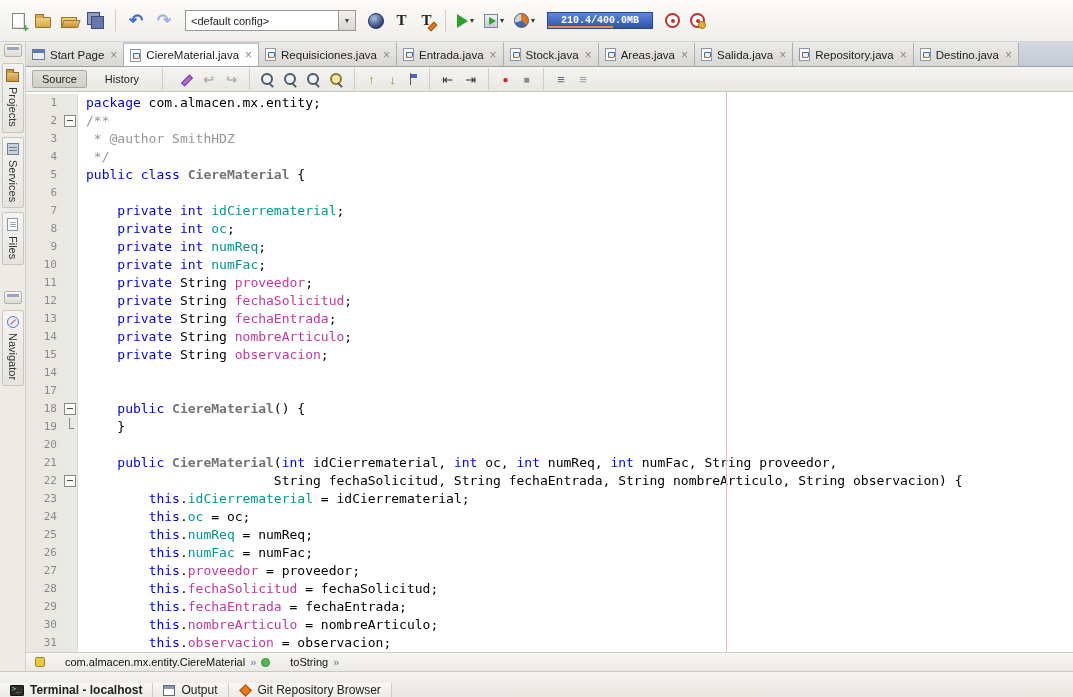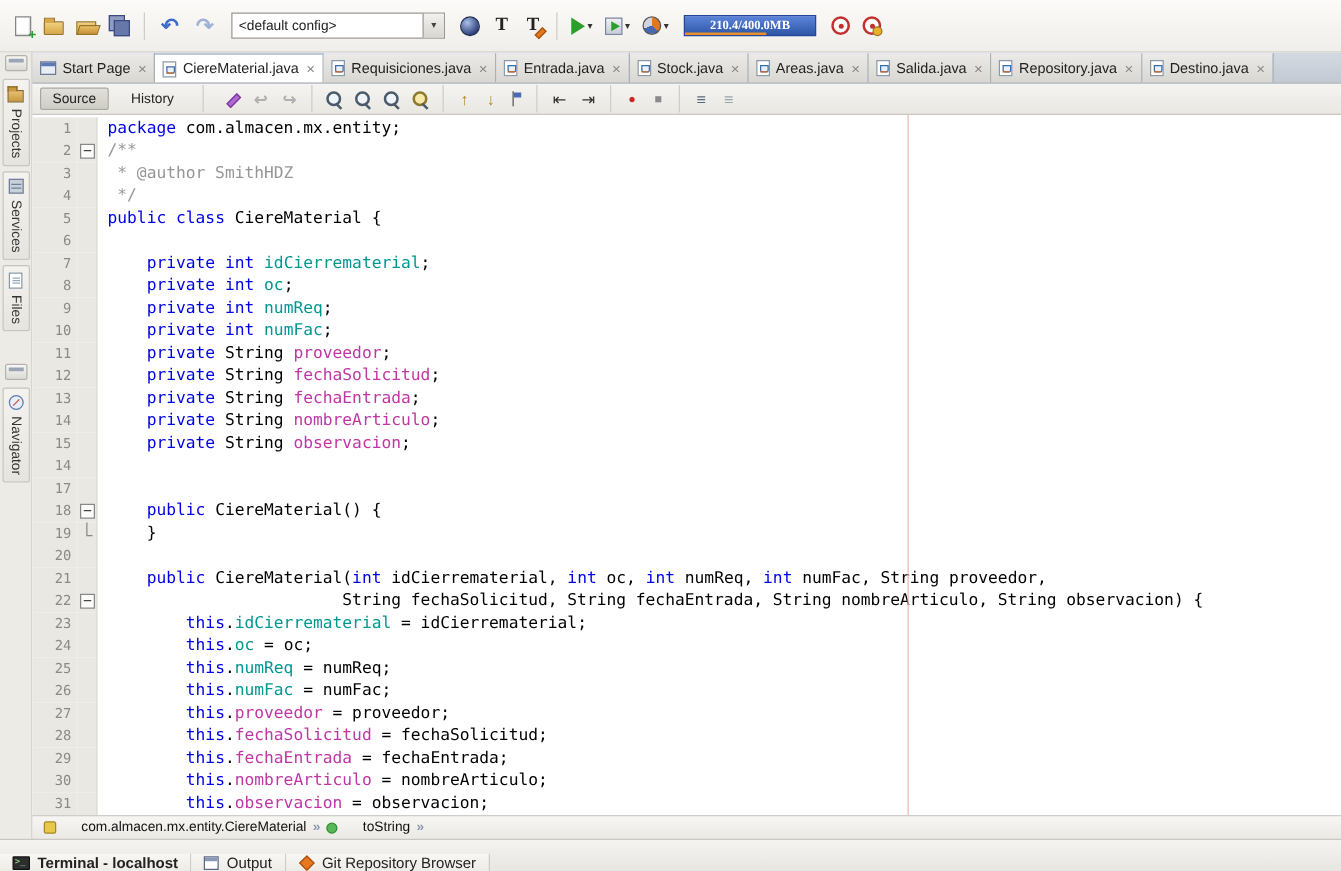--- a/index.html
+++ b/index.html
@@ -34,21 +34,21 @@
 .ic-text-tool-icon::before{content:"T";font-family:"Liberation Serif",serif;font-weight:bold;font-size:15px;color:#222}
 .ic-template-tool-icon{width:15px;height:17px}
 .ic-template-tool-icon::before{content:"T";font-family:"Liberation Serif",serif;font-weight:bold;font-size:15px;color:#222}
 .ic-template-tool-icon::after{content:"";position:absolute;right:-3px;bottom:0;width:7px;height:3px;background:#e07820;transform:rotate(-45deg);border:1px solid #a85410}
 .ic-run-project-icon{width:0;height:0;border-left:11px solid #2aa02a;border-top:7px solid transparent;border-bottom:7px solid transparent}
 .ic-debug-project-icon{width:14px;height:14px;background:linear-gradient(#f0f0f4,#c8ccd8);border:1px solid #7a84a0}
 .ic-debug-project-icon::after{content:"";position:absolute;right:1px;bottom:2px;border-left:7px solid #2aa02a;border-top:4px solid transparent;border-bottom:4px solid transparent}
 .ic-profile-project-icon{width:15px;height:15px;border-radius:50%;border:1px solid #555;background:conic-gradient(#e07820 0 130deg,#4868b0 130deg 250deg,#d0d4de 250deg)}
 .memory-bar{position:relative;width:106px;height:17px;margin:0 6px;display:flex;align-items:center;justify-content:center;
   background:linear-gradient(#5c84da,#2e55a6);border:1px solid #24479a}
-.mem-text{color:#fff;font-size:10px;font-weight:bold;font-family:Liberation Serif, serif;white-space:nowrap}
+.mem-text{color:#fff;font-size:10px;font-weight:bold;font-family:Liberation Mono, monospace;white-space:nowrap}
 .memory-bar::after{content:"";position:absolute;left:0;bottom:0;width:62%;height:2px;background:#e8912c}
 .ic-clock-icon-1,.ic-clock-icon-2{width:15px;height:15px;border-radius:50%;border:2px solid #c23030;background:#fdfdfb}
 .ic-clock-icon-1::after,.ic-clock-icon-2::after{content:"";position:absolute;left:50%;top:50%;width:4px;height:4px;margin:-2px 0 0 -2px;border-radius:50%;background:#c23030}
 .ic-clock-icon-2::before{content:"";position:absolute;right:-3px;bottom:-3px;width:6px;height:6px;border-radius:50%;background:#e8b028;border:1px solid #9a7428}
 .config-dd{display:flex;align-items:center;height:21px;width:171px;background:#fff;border:1px solid #9a9890;margin:0 6px}
 .dd-text{flex:1;padding:0 5px;font-size:11px;color:#222;white-space:nowrap;overflow:hidden}
 .dd-btn{width:17px;height:100%;background:linear-gradient(#f2f1ee,#d8d6d0);border-left:1px solid #9a9890;display:flex;align-items:center;justify-content:center}
 .dd-btn::before{content:"▼";font-size:7px;color:#444}
 
 
@@ -119,21 +119,21 @@
   font-family:"DejaVu Sans Mono",monospace;font-size:11px;line-height:18px}
 .gut-fold{flex:0 0 16px;background:#e9e8e2;position:relative;border-right:1px solid #dddbd5}
 .fold-box::before{content:"";position:absolute;left:2px;top:3px;width:10px;height:10px;background:#fcfcfa;border:1px solid #888}
 .fold-box::after{content:"";position:absolute;left:5px;top:8px;width:6px;height:1px;background:#444}
 .fold-end::before{content:"";position:absolute;left:7px;top:0;width:1px;height:10px;background:#888}
 .fold-end::after{content:"";position:absolute;left:7px;top:10px;width:5px;height:1px;background:#888}
 .code-text{white-space:pre;font-family:"DejaVu Sans Mono",monospace;font-size:13px;line-height:18px;padding-left:8px}
 .tk-kw{color:var(--c-kw,#0000e6)}
 .tk-pl{color:#000}
 .tk-cm{color:var(--c-cm,#969696)}
-.tk-cl{color:#000000;font-weight:normal}
+.tk-cl{color:#737373;font-weight:bold}
 .tk-fi{color:var(--c-fi,#009790)}
 .tk-fs{color:var(--c-fs,#bf37a4)}
 
 
 .breadcrumb{flex:0 0 19px;display:flex;align-items:center;gap:2px;padding:0 6px;font-size:11px;
   background:linear-gradient(#f7f6f3,#ebe9e4);border-top:1px solid #cfcdc7}
 .bc-seg{display:flex;align-items:center;gap:20px;padding:0 3px}
 .bc-sep{color:#8a98b0;font-size:11px;font-weight:bold}
 .ic-class-icon{width:10px;height:10px;border-radius:2px;background:#e8c84a;border:1px solid #a8881e}
 .ic-method-icon{width:9px;height:9px;border-radius:50%;background:#58b858;border:1px solid #2e8e2e}

